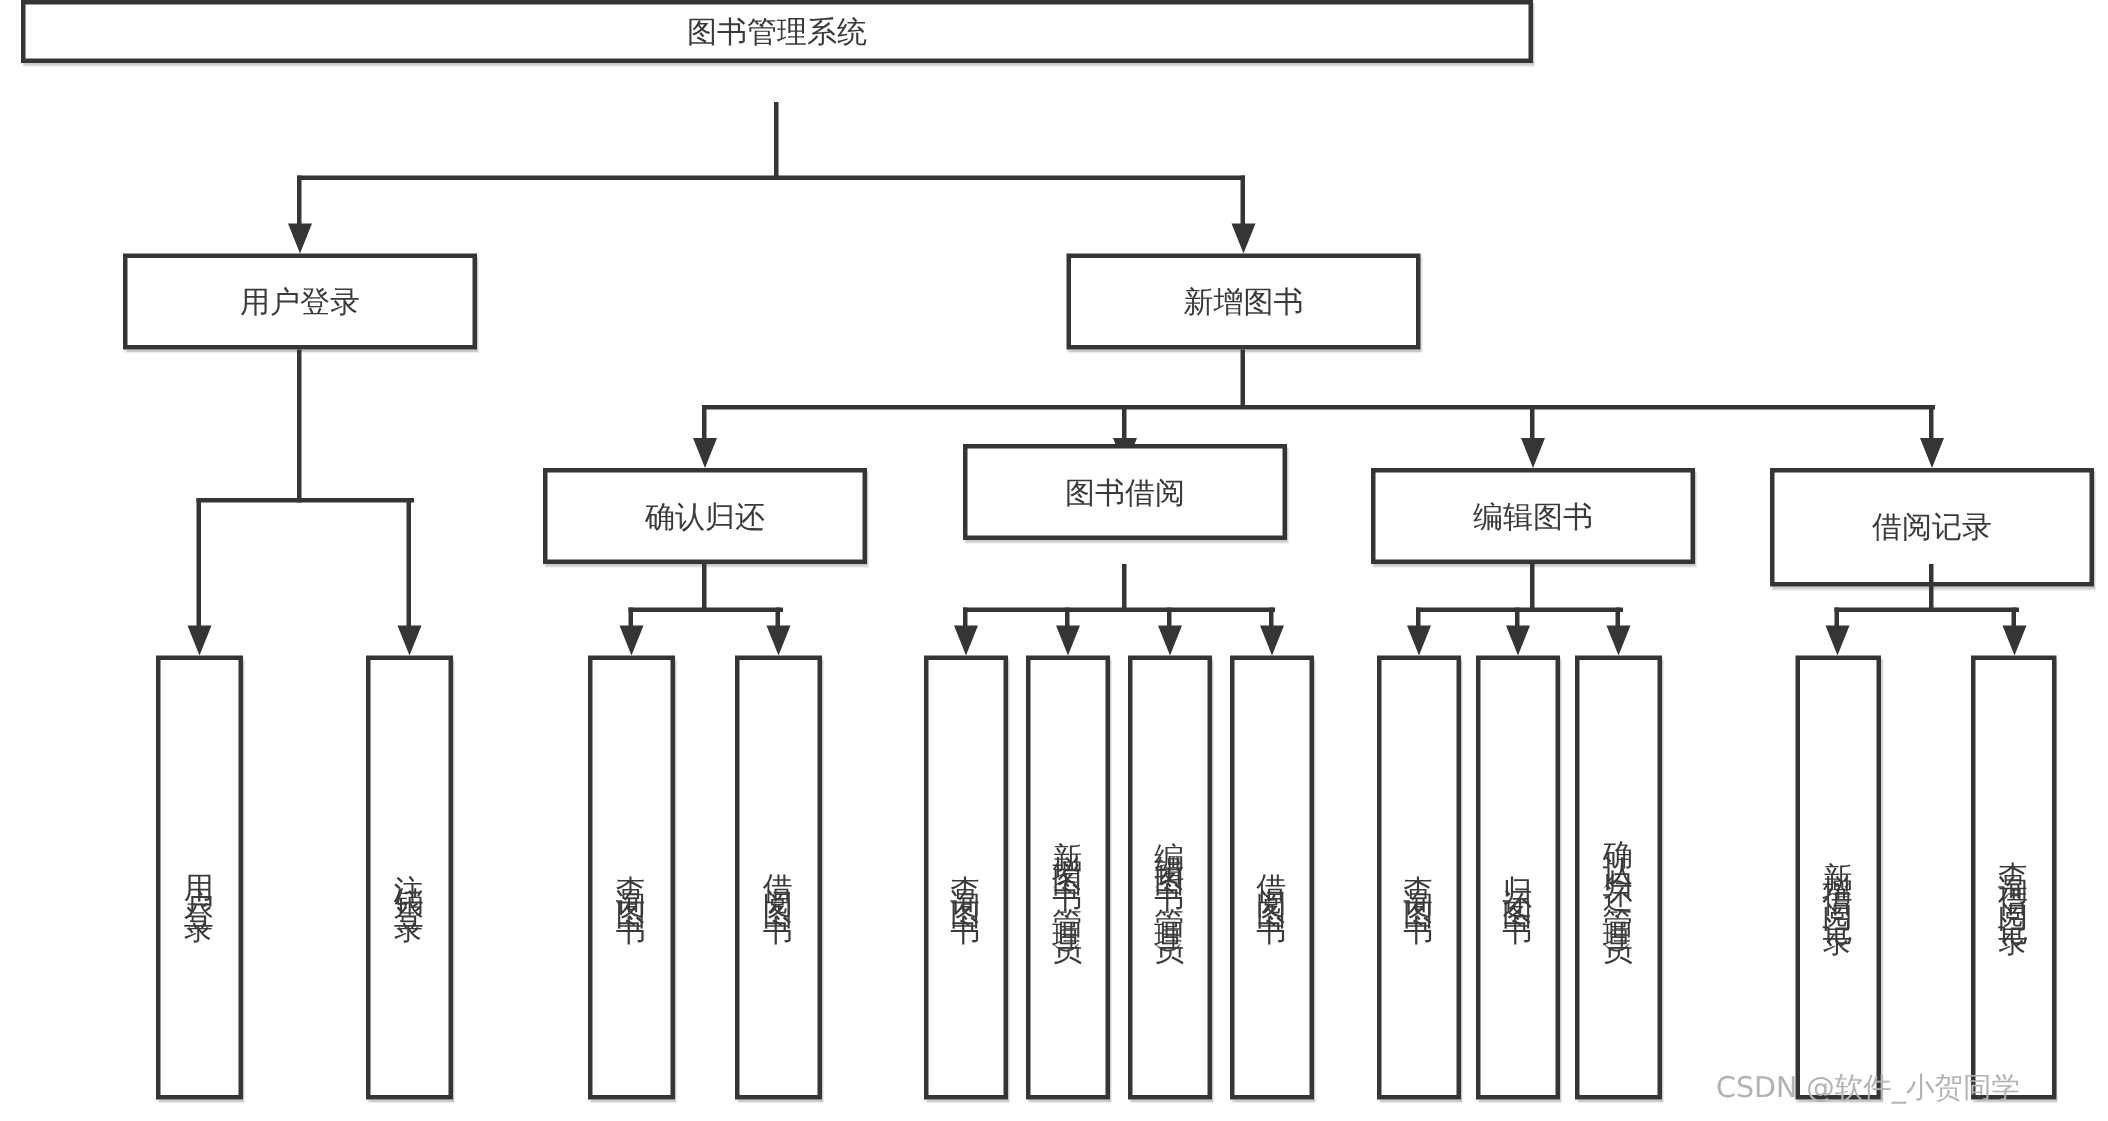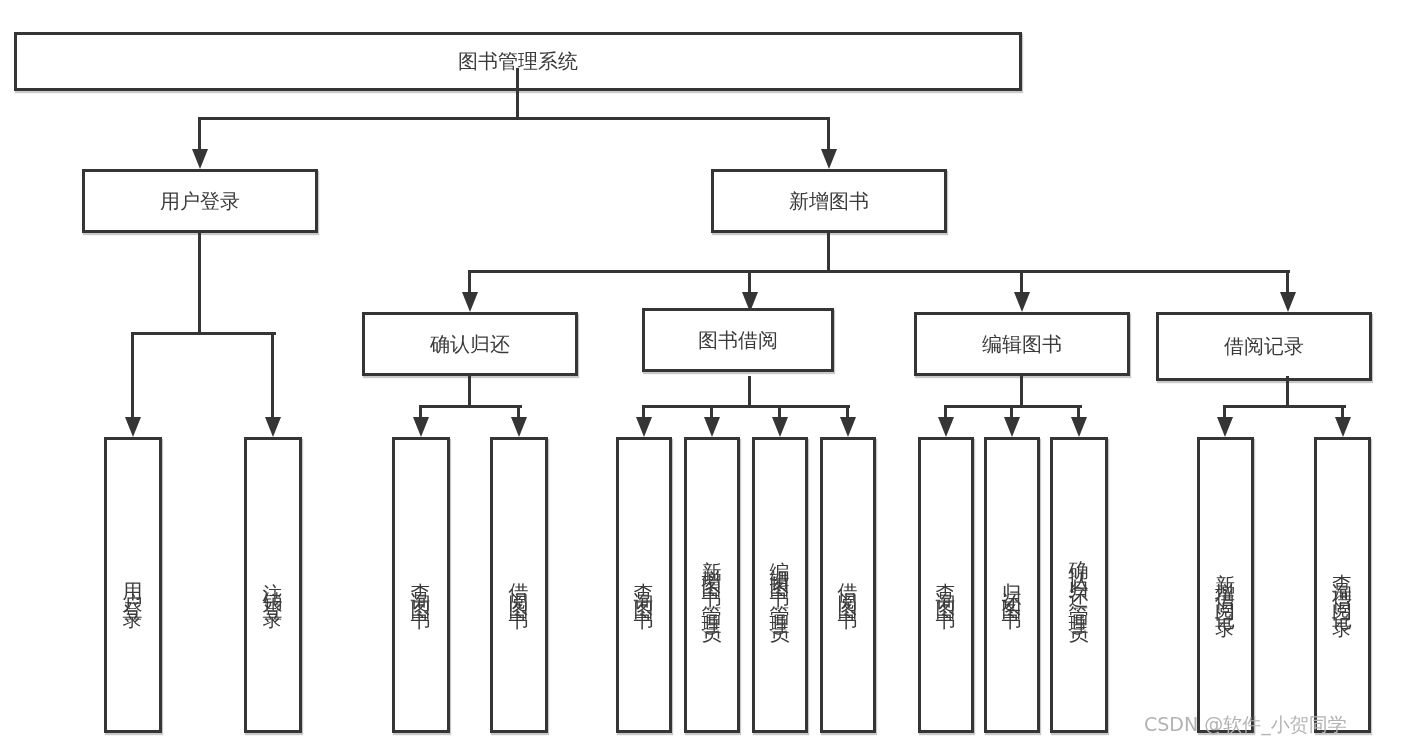--- a/index.html
+++ b/index.html
@@ -55,21 +55,21 @@
     font-size: 19px;
     color: var(--watermark, #b3b3b3);
     white-space: nowrap;
   }
 </style>
 </head>
 <body>
 
 <div id="canvas">
 
-  <div class="box" style="left:14px; top:32px; width:1008px; height:59px;">
+  <div class="box" style="left:14px; top:0; width:1008px; height:42px;">
     <span>图书管理系统</span>
   </div>
 
   <div class="vline" style="left:516px; top:68px; height:52px;"></div>
   <div class="hline" style="left:198px; top:117px; width:632px;"></div>
   <div class="stub" style="left:198px; top:117px; height:36px;"></div>
   <div class="arrow" style="left:192px; top:149px;"></div>
   <div class="stub" style="left:827px; top:117px; height:36px;"></div>
   <div class="arrow" style="left:821px; top:149px;"></div>
 
@@ -94,27 +94,27 @@
   <div class="stub" style="left:748px; top:270px; height:25px;"></div>
   <div class="arrow" style="left:742px; top:292px;"></div>
   <div class="stub" style="left:1020px; top:270px; height:25px;"></div>
   <div class="arrow" style="left:1014px; top:292px;"></div>
   <div class="stub" style="left:1286px; top:270px; height:25px;"></div>
   <div class="arrow" style="left:1280px; top:292px;"></div>
 
   <div class="box" style="left:362px; top:312px; width:216px; height:64px;">
     <span>确认归还</span>
   </div>
-  <div class="box" style="left:642px; top:308px; width:192px; height:64px;">
+  <div class="box" style="left:642px; top:296px; width:216px; height:64px;">
     <span>图书借阅</span>
   </div>
   <div class="box" style="left:914px; top:312px; width:216px; height:64px;">
     <span>编辑图书</span>
   </div>
-  <div class="box" style="left:1156px; top:312px; width:216px; height:69px;">
+  <div class="box" style="left:1180px; top:312px; width:216px; height:79px;">
     <span>借阅记录</span>
   </div>
 
   <div class="vline" style="left:468px; top:376px; height:31px;"></div>
   <div class="hline" style="left:419px; top:405px; width:103px;"></div>
   <div class="stub" style="left:419px; top:405px; height:16px;"></div>
   <div class="arrow" style="left:413px; top:417px;"></div>
   <div class="stub" style="left:517px; top:405px; height:16px;"></div>
   <div class="arrow" style="left:511px; top:417px;"></div>
 

